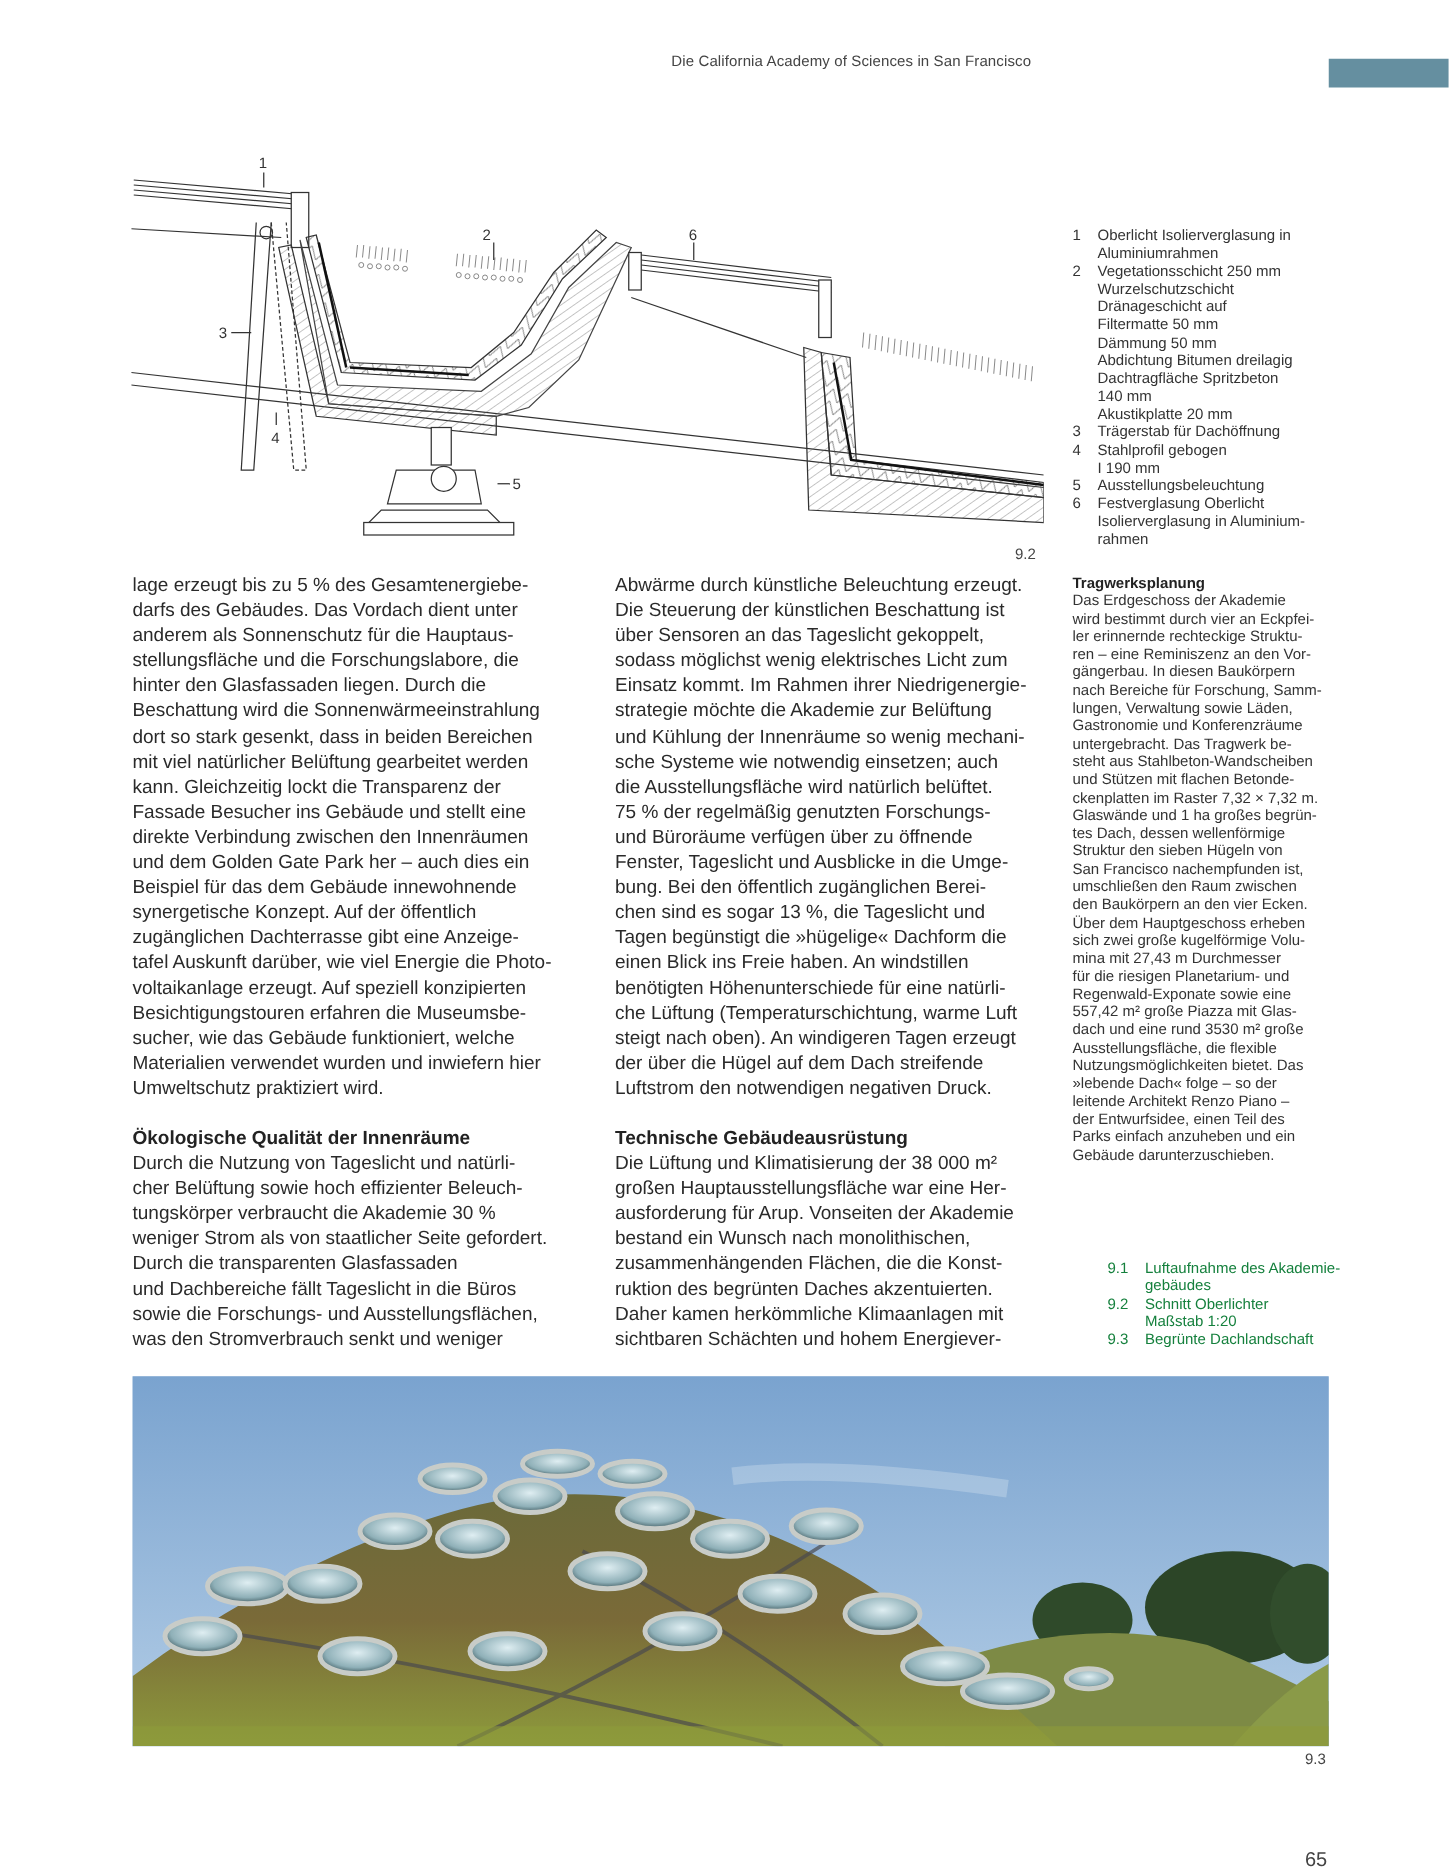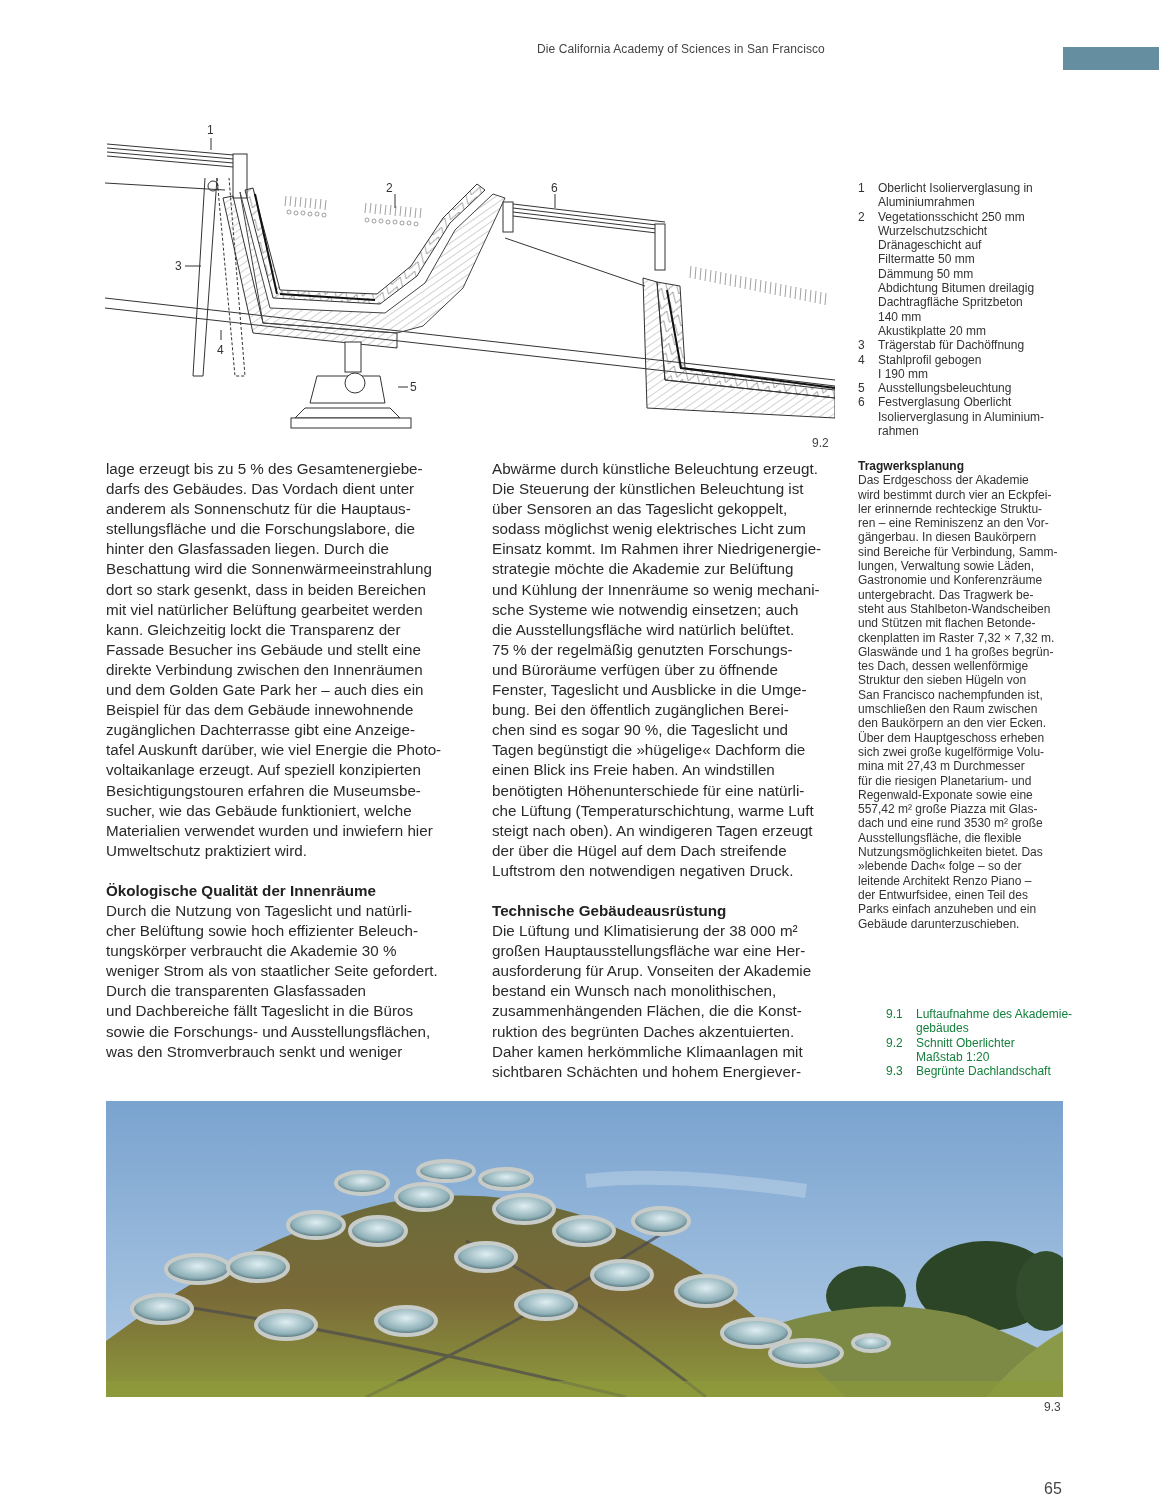--- a/index.html
+++ b/index.html
@@ -192,20 +192,21 @@
       <span class="br">stellungsfläche und die Forschungslabore, die</span>
       <span class="br">hinter den Glasfassaden liegen. Durch die</span>
       <span class="br">Beschattung wird die Sonnenwärmeeinstrahlung</span>
       <span class="br">dort so stark gesenkt, dass in beiden Bereichen</span>
       <span class="br">mit viel natürlicher Belüftung gearbeitet werden</span>
       <span class="br">kann. Gleichzeitig lockt die Transparenz der</span>
       <span class="br">Fassade Besucher ins Gebäude und stellt eine</span>
       <span class="br">direkte Verbindung zwischen den Innenräumen</span>
       <span class="br">und dem Golden Gate Park her – auch dies ein</span>
       <span class="br">Beispiel für das dem Gebäude innewohnende</span>
+      <span class="br">synergetische Konzept. Auf der öffentlich</span>
       <span class="br">zugänglichen Dachterrasse gibt eine Anzeige-</span>
       <span class="br">tafel Auskunft darüber, wie viel Energie die Photo-</span>
       <span class="br">voltaikanlage erzeugt. Auf speziell konzipierten</span>
       <span class="br">Besichtigungstouren erfahren die Museumsbe-</span>
       <span class="br">sucher, wie das Gebäude funktioniert, welche</span>
       <span class="br">Materialien verwendet wurden und inwiefern hier</span>
       <span class="br">Umweltschutz praktiziert wird.</span>
   </p>
   <div class="gap"></div>
   <h3>Ökologische Qualität der Innenräume</h3>
@@ -217,33 +218,33 @@
       <span class="br">Durch die transparenten Glasfassaden</span>
       <span class="br">und Dachbereiche fällt Tageslicht in die Büros</span>
       <span class="br">sowie die Forschungs- und Ausstellungsflächen,</span>
       <span class="br">was den Stromverbrauch senkt und weniger</span>
   </p>
 </div>
 
 <div class="col col2">
   <p>
     <span class="br">Abwärme durch künstliche Beleuchtung erzeugt.</span>
-      <span class="br">Die Steuerung der künstlichen Beleuchtung ist</span>
+      <span class="br">Die Steuerung der künstlichen Beschattung ist</span>
       <span class="br">über Sensoren an das Tageslicht gekoppelt,</span>
       <span class="br">sodass möglichst wenig elektrisches Licht zum</span>
       <span class="br">Einsatz kommt. Im Rahmen ihrer Niedrigenergie-</span>
       <span class="br">strategie möchte die Akademie zur Belüftung</span>
       <span class="br">und Kühlung der Innenräume so wenig mechani-</span>
       <span class="br">sche Systeme wie notwendig einsetzen; auch</span>
       <span class="br">die Ausstellungsfläche wird natürlich belüftet.</span>
       <span class="br">75 % der regelmäßig genutzten Forschungs-</span>
       <span class="br">und Büroräume verfügen über zu öffnende</span>
       <span class="br">Fenster, Tageslicht und Ausblicke in die Umge-</span>
       <span class="br">bung. Bei den öffentlich zugänglichen Berei-</span>
-      <span class="br">chen sind es sogar 90 %, die Tageslicht und</span>
+      <span class="br">chen sind es sogar 13 %, die Tageslicht und</span>
       <span class="br">Tagen begünstigt die »hügelige« Dachform die</span>
       <span class="br">einen Blick ins Freie haben. An windstillen</span>
       <span class="br">benötigten Höhenunterschiede für eine natürli-</span>
       <span class="br">che Lüftung (Temperaturschichtung, warme Luft</span>
       <span class="br">steigt nach oben). An windigeren Tagen erzeugt</span>
       <span class="br">der über die Hügel auf dem Dach streifende</span>
       <span class="br">Luftstrom den notwendigen negativen Druck.</span>
   </p>
   <div class="gap"></div>
   <h3>Technische Gebäudeausrüstung</h3>
@@ -260,21 +261,21 @@
 </div>
 
 <div class="side">
   <h4>Tragwerksplanung</h4>
   <p>
     <span class="br">Das Erdgeschoss der Akademie</span>
       <span class="br">wird bestimmt durch vier an Eckpfei-</span>
       <span class="br">ler erinnernde rechteckige Struktu-</span>
       <span class="br">ren – eine Reminiszenz an den Vor-</span>
       <span class="br">gängerbau. In diesen Baukörpern</span>
-      <span class="br">sind Bereiche für Verbindung, Samm-</span>
+      <span class="br">nach Bereiche für Forschung, Samm-</span>
       <span class="br">lungen, Verwaltung sowie Läden,</span>
       <span class="br">Gastronomie und Konferenzräume</span>
       <span class="br">untergebracht. Das Tragwerk be-</span>
       <span class="br">steht aus Stahlbeton-Wandscheiben</span>
       <span class="br">und Stützen mit flachen Betonde-</span>
       <span class="br">ckenplatten im Raster 7,32 × 7,32 m.</span>
       <span class="br">Glaswände und 1 ha großes begrün-</span>
       <span class="br">tes Dach, dessen wellenförmige</span>
       <span class="br">Struktur den sieben Hügeln von</span>
       <span class="br">San Francisco nachempfunden ist,</span>

